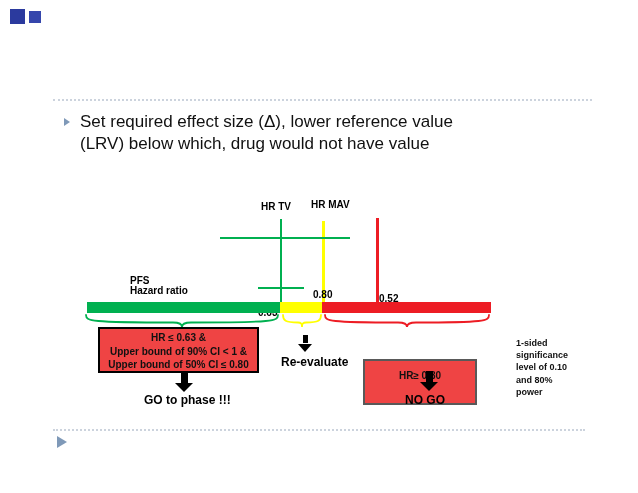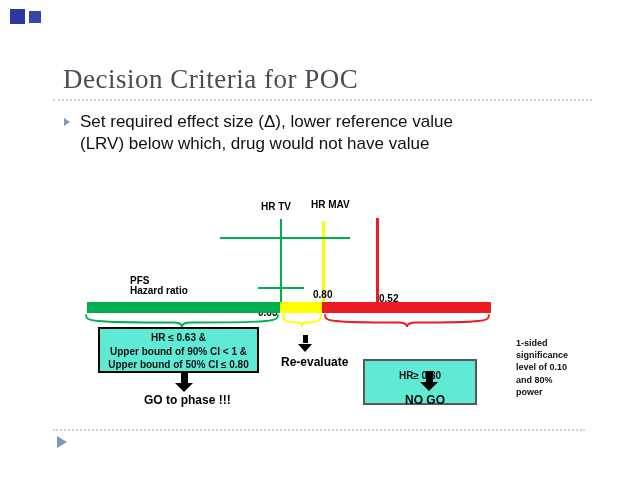--- a/index.html
+++ b/index.html
@@ -41,42 +41,41 @@
   .v-stop  { background:var(--stop); }
 
   .bar { position:absolute; left:87px; top:302px; width:404px; height:11px; display:flex; }
   .bar-go   { width:193px; background:var(--go); }
   .bar-warn { width:42px;  background:var(--caution); }
   .bar-stop { width:169px; background:var(--stop); }
 
   .brace { position:absolute; top:314px; height:13px; }
 
   .box {
-    position:absolute; background:#5eead4; text-align:center; font-weight:bold;
+    position:absolute; background:#ef4444; text-align:center; font-weight:bold;
     font-size:10px; line-height:13.5px;
   }
   .box-go   { left:98px;  top:327px; width:157px; height:40px; border:2px solid var(--box-border); padding-top:2px; }
   .box-nogo { left:363px; top:331px; width:110px; height:34px; border:2px solid var(--nogo-border); padding-top:8px;margin-top:28px; }
 
   .arrow { position:absolute; width:0; height:0; }
   .shaft { position:absolute; background:#000; }
   .head  { position:absolute; width:0; height:0; border-left:9px solid transparent; border-right:9px solid transparent; border-top:9px solid #000; }
   .head-sm { border-left:7px solid transparent; border-right:7px solid transparent; border-top:8px solid #000; }
 
   .note { position:absolute; left:516px; top:337px; width:80px; font-size:9px; font-weight:bold; line-height:12.2px; white-space:pre-line; }
 </style>
 </head>
 <body>
 
 <div class="slide">
 
   <div class="sq1"></div>
   <div class="sq2"></div>
 
-  <h1 class="title">Decision Criteria for POC</h1>
   <div class="title-rule"></div>
 
   <div class="bullets">
     <div class="bullet-row">
       <span class="tri"></span>
       <span class="bullet-text">Set required effect size (Δ), lower reference value
 (LRV) below which, drug would not have value</span>
     </div>
   </div>
 

